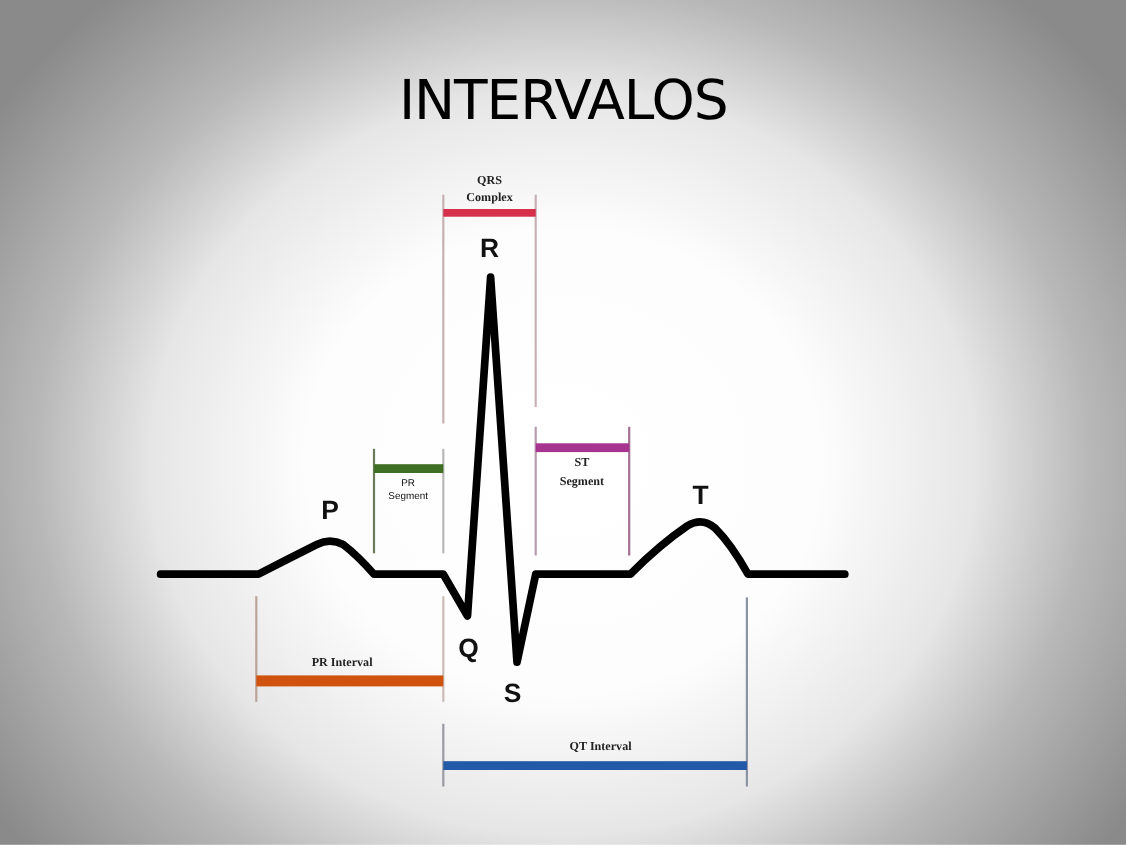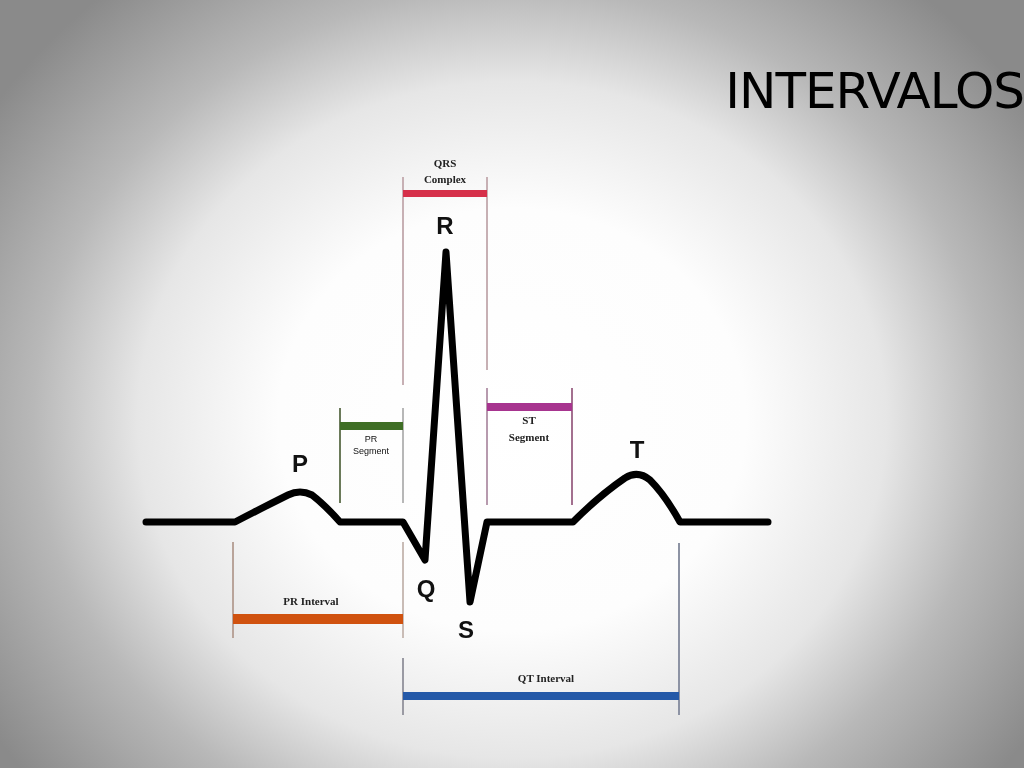--- a/index.html
+++ b/index.html
@@ -2,21 +2,21 @@
 <html><head>
   <meta charset="utf-8">
   <style>
     html, body { margin: 0; padding: 0; }
     body {
       width: 1024px; height: 768px; overflow: hidden; position: relative;
       background: radial-gradient(ellipse 520px 470px at 512px 420px, #ffffff 0%, #fdfdfd 45%, #e6e6e6 72%, #b8b8b8 92%, #8a8a8a 120%);
       font-family: "Liberation Sans", sans-serif;
     }
     .title {
-      position: absolute; left: 0; top: 62px; width: 1024px; text-align: right;
+      position: absolute; left: 0; top: 62px; width: 1024px; text-align: center;
       font-family: "DejaVu Sans", sans-serif; font-size: 50px; color: #000; letter-spacing: -1px;
     }
     svg { position: absolute; left: 0; top: 0; }
     .serif { font-family: "Liberation Serif", serif; font-weight: bold; fill: #222; }
     .sans { font-family: "Liberation Sans", sans-serif; fill: #111; }
   </style>
 </head>
 <body>
 
 <div class="title">INTERVALOS</div>

